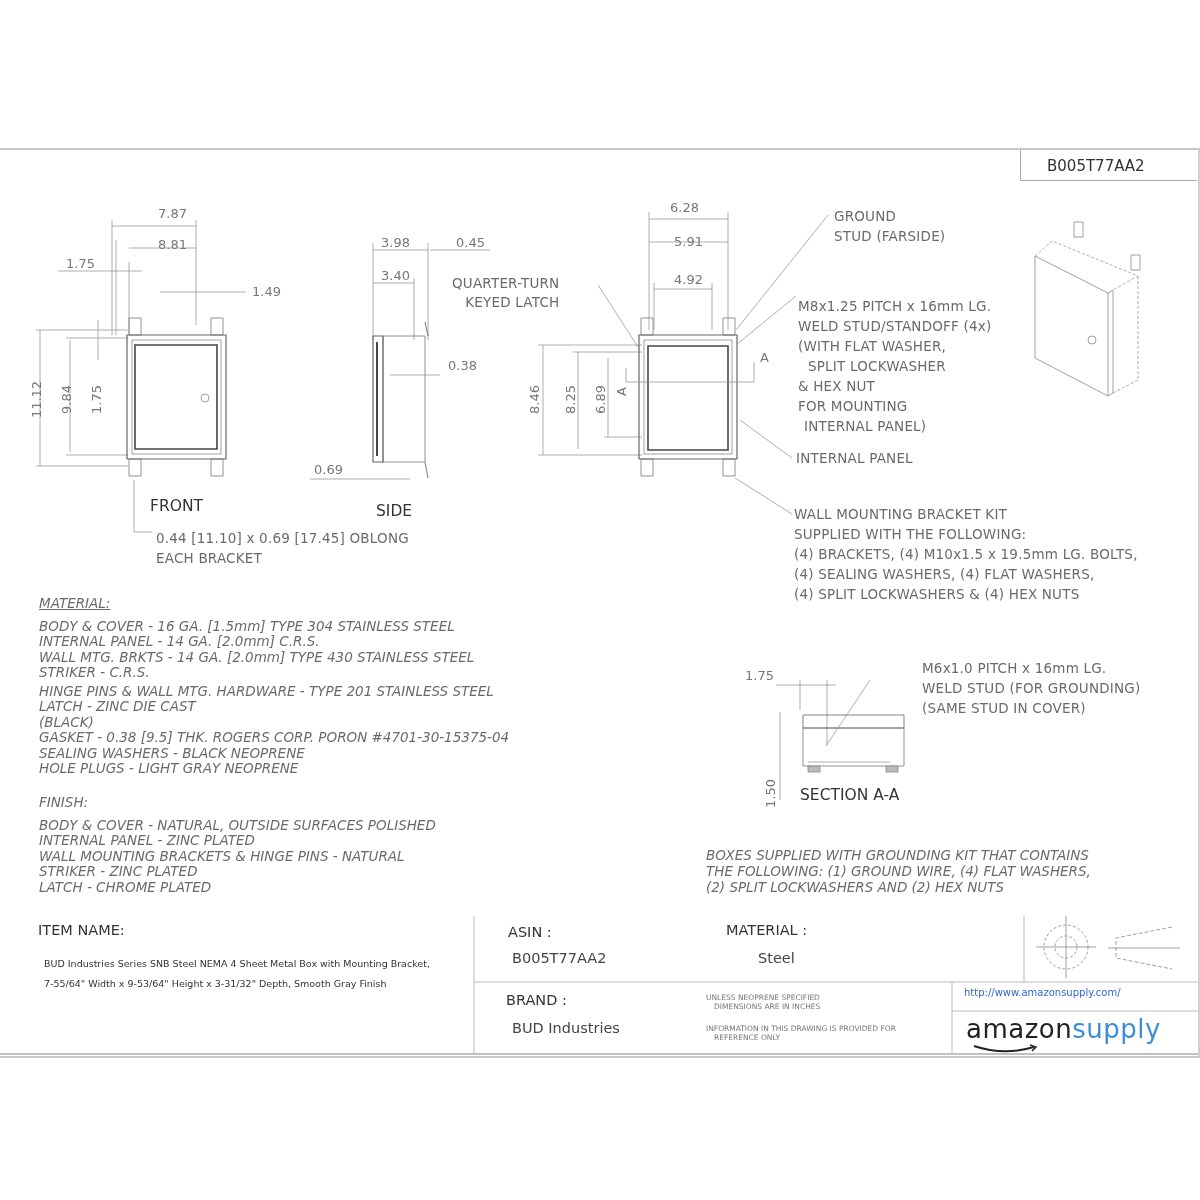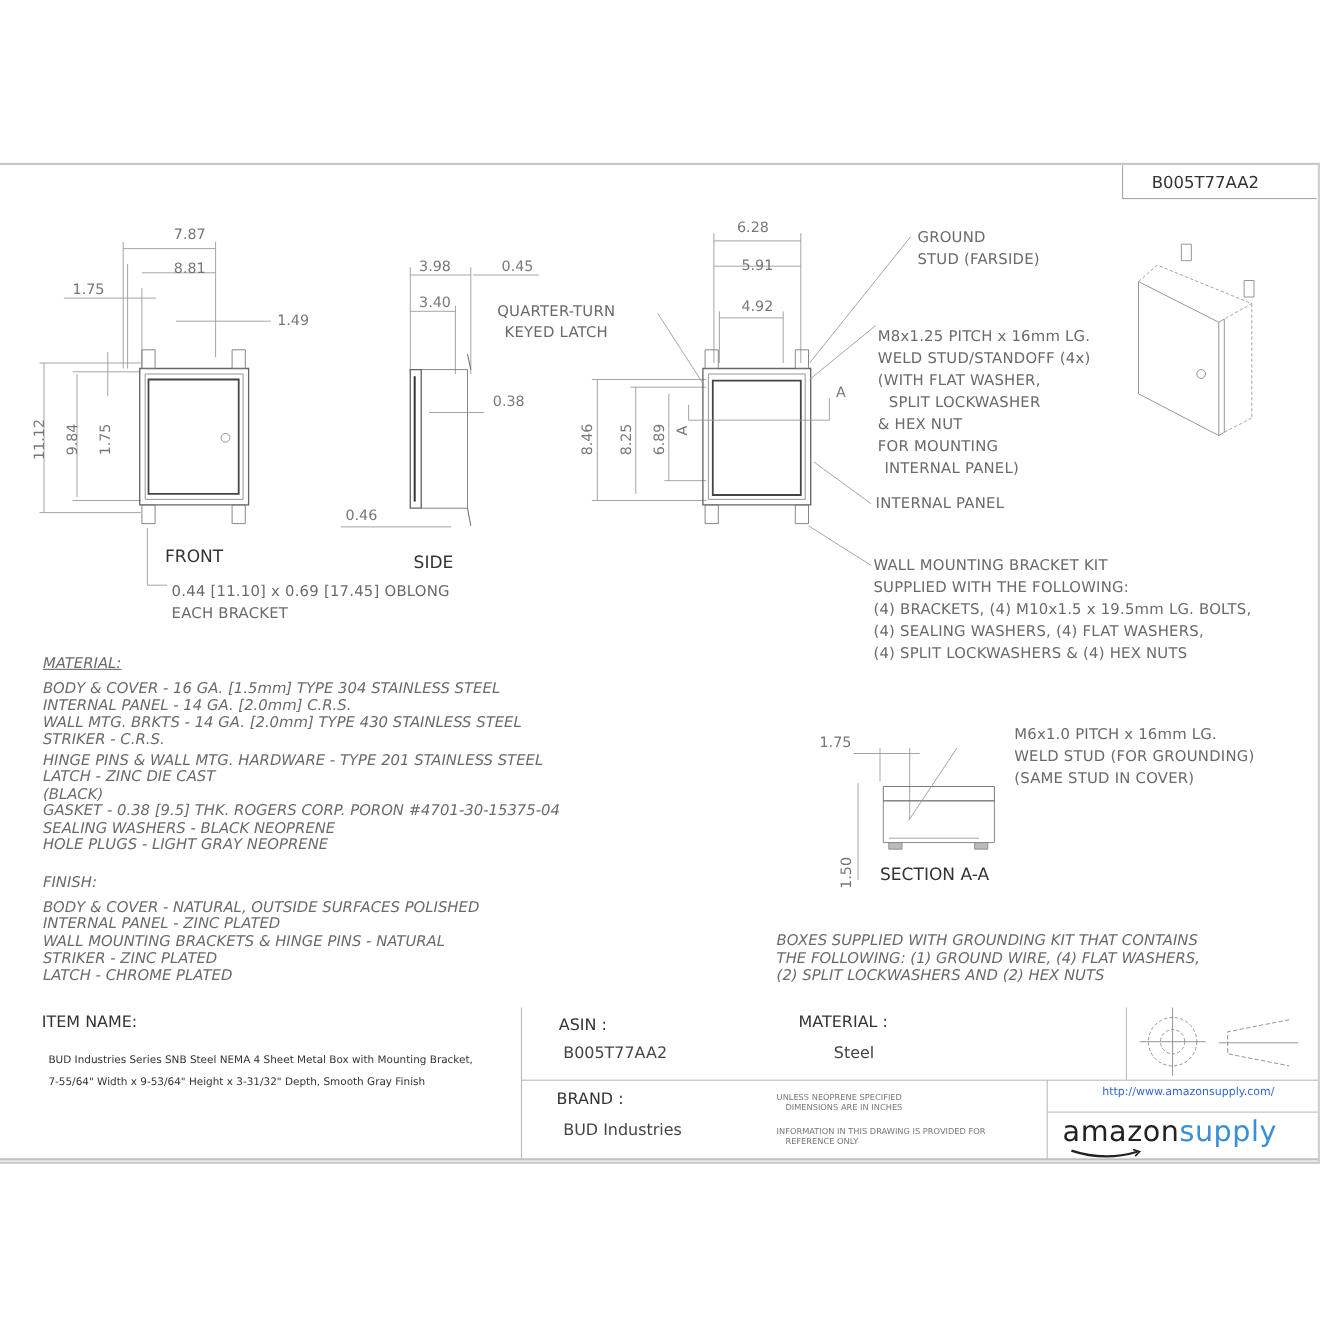--- a/index.html
+++ b/index.html
@@ -8,21 +8,21 @@
   .abs{position:absolute;white-space:nowrap;}
   .note{font-size:13.5px;letter-spacing:0.2px;color:#6a6a6a;line-height:20px;}
   .mat{font-size:13.5px;color:#6a6a6a;line-height:15.5px;font-style:italic;}
   .dim{font-size:13px;color:#777;}
   .label{font-size:15.5px;color:#333;}
   .asin-box{position:absolute;left:1020px;top:150px;width:176px;height:30px;border-left:1px solid #aaa;border-bottom:1px solid #aaa;}
   .asin-box span{position:absolute;left:26px;top:7px;font-size:15px;color:#333;}
   .tb-h{font-size:14.5px;color:#333;margin-left:26px;}
   .tb-v{font-size:14.5px;color:#444;}
   .small{font-size:7.5px;color:#777;line-height:9px;}
-  .url{font-size:10px;color:#3366cc;margin-left:38px;}
+  .url{font-size:10px;color:#3366cc;}
   .logo{font-size:26px;letter-spacing:0.5px;}
   .logo .a{color:#222;}
   .logo .s{color:#3a8fd6;}
   svg line,svg rect,svg polyline,svg path,svg circle{vector-effect:non-scaling-stroke;}
 </style>
 </head>
 <body>
 
 <div class="sheet"></div>
 
@@ -167,33 +167,33 @@
 <span class="abs label" style="left:150px;top:497px">FRONT</span>
 <div class="abs note" style="left:156px;top:528px;line-height:20px">
   <div>0.44 [11.10] x 0.69 [17.45] OBLONG</div>
   <div>EACH BRACKET</div>
 </div>
 
 <span class="abs dim" style="left:381px;top:235px">3.98</span>
 <span class="abs dim" style="left:381px;top:268px">3.40</span>
 <span class="abs dim" style="left:456px;top:235px">0.45</span>
 <span class="abs dim" style="left:448px;top:358px">0.38</span>
-<span class="abs dim" style="left:314px;top:462px">0.46</span>
+<span class="abs dim" style="left:314px;top:462px">0.69</span>
 <span class="abs label" style="left:376px;top:502px">SIDE</span>
 
 <span class="abs dim" style="left:670px;top:200px">6.28</span>
 <span class="abs dim" style="left:674px;top:234px">5.91</span>
 <span class="abs dim" style="left:674px;top:272px">4.92</span>
 <span class="abs dim" style="left:520px;top:392px;transform:rotate(-90deg)">8.46</span>
 <span class="abs dim" style="left:556px;top:392px;transform:rotate(-90deg)">8.25</span>
 <span class="abs dim" style="left:586px;top:392px;transform:rotate(-90deg)">6.89</span>
 <span class="abs dim" style="left:617px;top:384px;transform:rotate(-90deg)">A</span>
 <span class="abs dim" style="left:760px;top:350px">A</span>
 
-<div class="abs note" style="left:452px;top:274px;text-align:center;line-height:19px">
+<div class="abs note" style="left:452px;top:274px;text-align:right;line-height:19px">
   <div>QUARTER-TURN</div>
   <div>KEYED LATCH</div>
 </div>
 <div class="abs note" style="left:834px;top:206px;line-height:20px">
   <div>GROUND</div>
   <div>STUD (FARSIDE)</div>
 </div>
 <div class="abs note" style="left:798px;top:296px">
   <div>M8x1.25 PITCH x 16mm LG.</div>
   <div>WELD STUD/STANDOFF (4x)</div>

